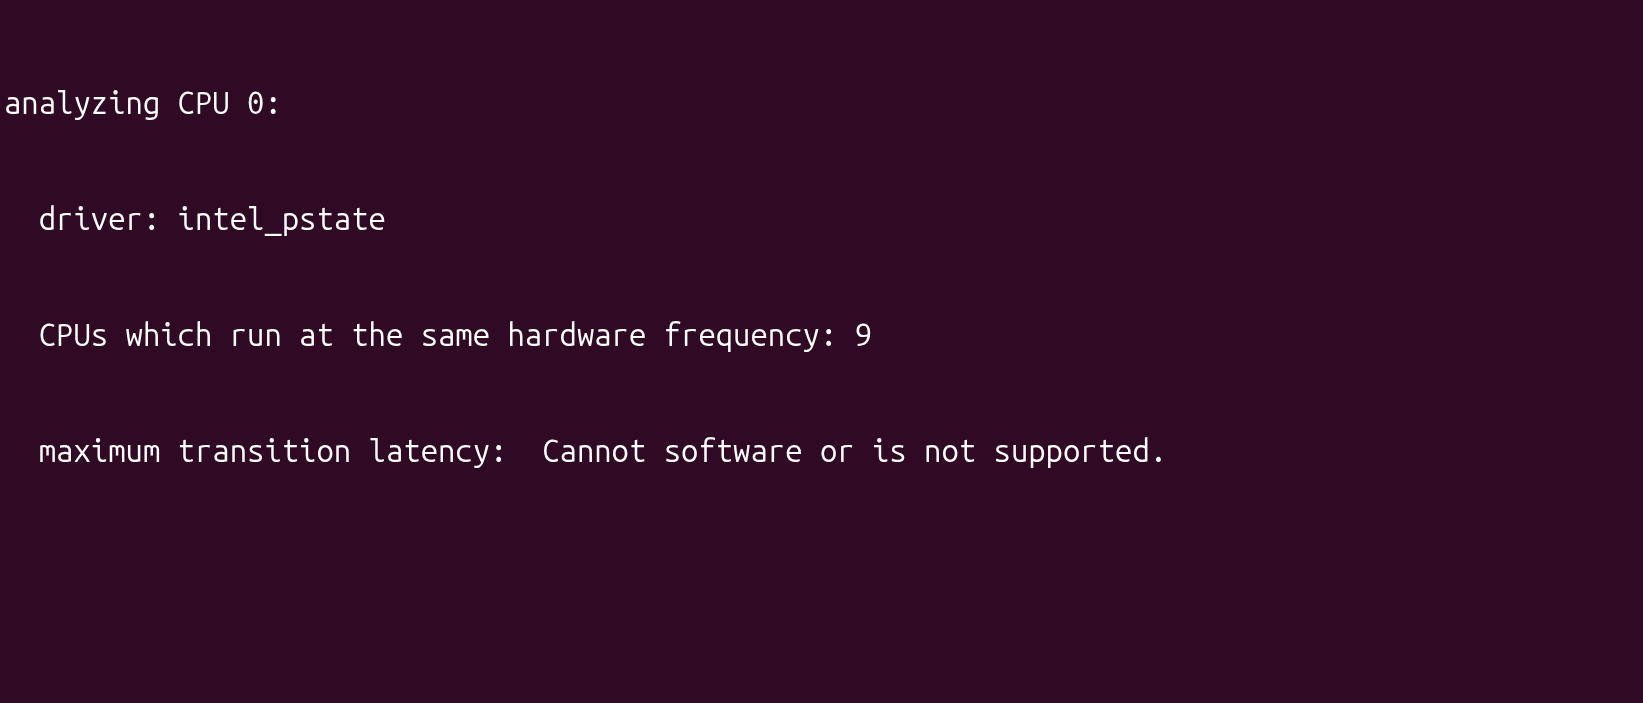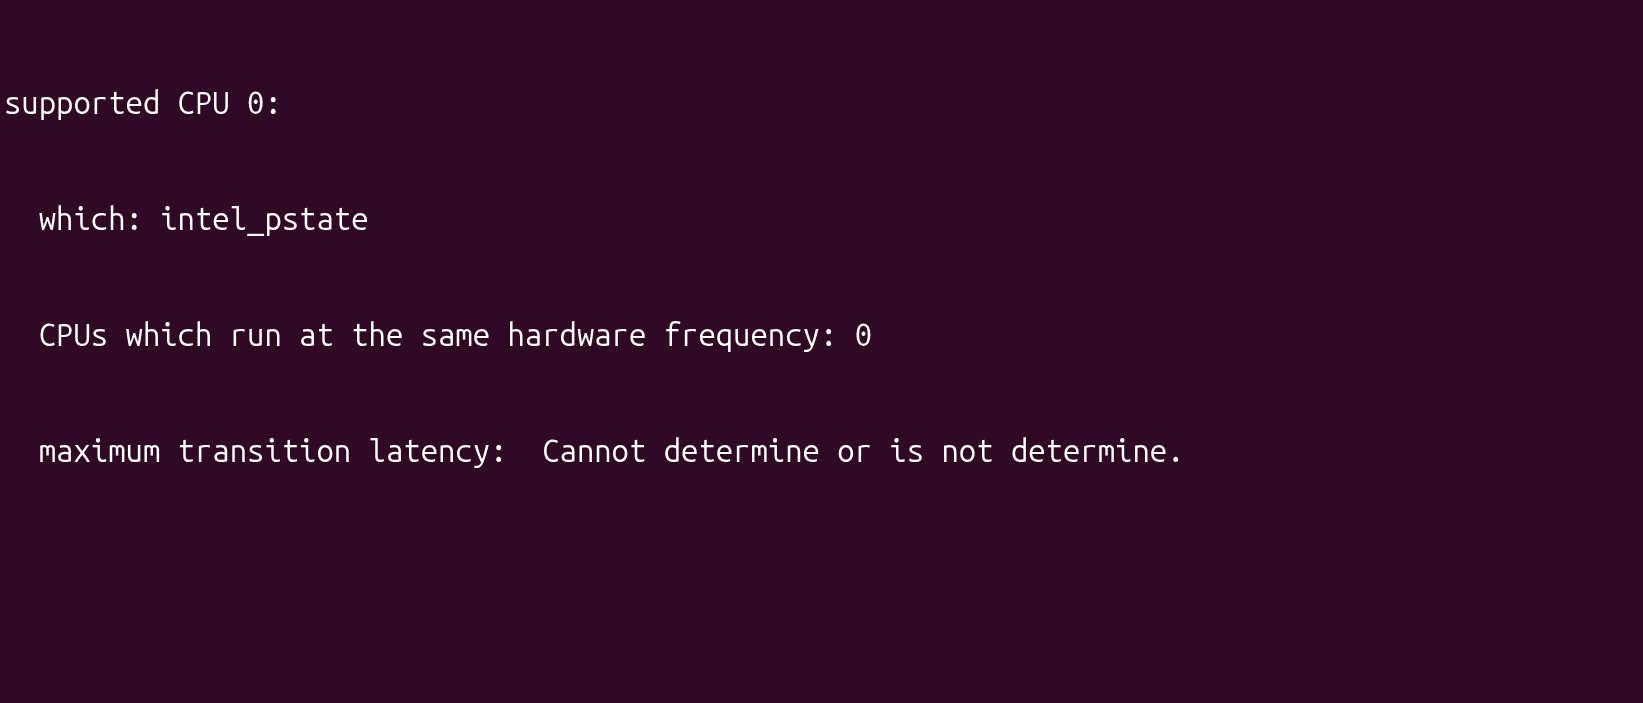--- a/index.html
+++ b/index.html
@@ -22,24 +22,24 @@
       white-space: pre;
     }
     .line {
       min-height: 1.25em;
     }
   </style>
 </head>
 <body>
 
 <div class="terminal">
-  <div class="line">supported CPU 0:</div>
-  <div class="line">  which: intel_pstate</div>
-  <div class="line">  CPUs which run at the same hardware frequency: 0</div>
-  <div class="line">  maximum transition latency:  Cannot determine or is not determine.</div>
+  <div class="line">analyzing CPU 0:</div>
+  <div class="line">  driver: intel_pstate</div>
+  <div class="line">  CPUs which run at the same hardware frequency: 9</div>
+  <div class="line">  maximum transition latency:  Cannot software or is not supported.</div>
   
   
   
   
   
   
   
   
   
   

